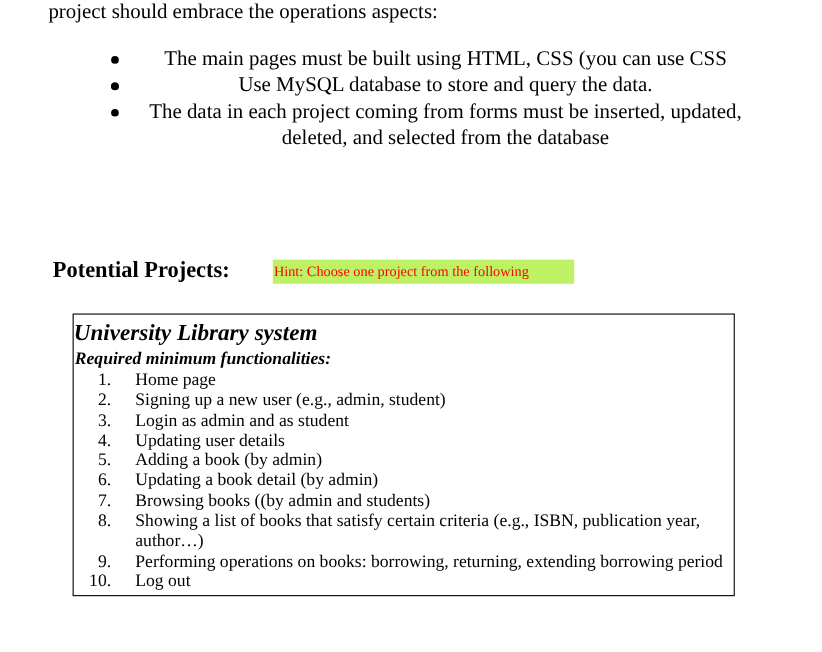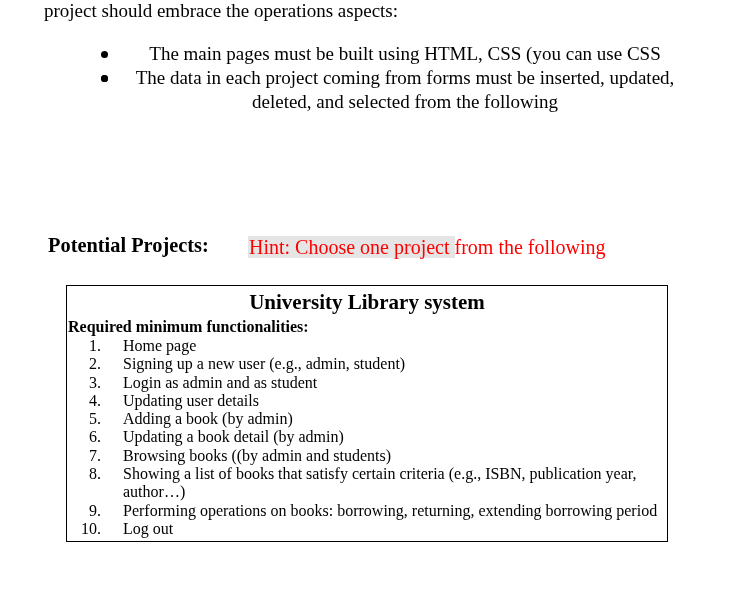--- a/index.html
+++ b/index.html
@@ -62,56 +62,58 @@
       line-height: 26px;
       white-space: nowrap;
       transform: scaleX(0.97);
       transform-origin: left;
     }
     .hint {
       position: absolute;
       left: 248px;
       top: 236px;
       height: 22px;
-      width: 207px;
-      background: #e5e5e5;
+      width: 274px;
+      background: #bef264;
       color: #ff0000;
-      font-size: 20px;
+      font-size: 13px;
       line-height: 22px;
       white-space: nowrap;
       padding-left: 1px;
       box-sizing: border-box;
     }
     .project-box {
       position: absolute;
       left: 66px;
       top: 285px;
       width: 602px;
       height: 257px;
       border: 1.5px solid #000;
       box-sizing: border-box;
     }
     .project-title {
       position: absolute;
       left: 0;
       top: 2px;
       width: 100%;
-      text-align: center;
+      text-align: left;
       font-weight: bold;
       font-size: 21px;
       line-height: 28px;
+      font-style: italic;
     }
     .req-label {
       position: absolute;
       left: 1px;
       top: 31px;
       font-weight: bold;
       font-size: 16px;
       line-height: 20px;
       white-space: nowrap;
+      font-style: italic;
     }
     .func-list {
       position: absolute;
       left: 0;
       top: 51px;
       margin: 0;
       padding: 0;
       list-style: none;
       width: 600px;
     }
@@ -144,22 +146,26 @@
 <ul class="bullets">
   <li class="bullet">
     <span class="dot"></span>
     <span class="bline">The main pages must be built using HTML, CSS (you can use CSS</span>
   </li>
   <li class="bullet">
     <span class="dot"></span>
   </li>
   <li class="bullet">
     <span class="dot"></span>
+    <span class="bline">Use MySQL database to store and query the data.</span>
+  </li>
+  <li class="bullet">
+    <span class="dot"></span>
     <span class="bline">The data in each project coming from forms must be inserted, updated,</span>
-    <span class="bline">deleted, and selected from the following</span>
+    <span class="bline">deleted, and selected from the database</span>
   </li>
 </ul>
 
 <div class="potential">Potential Projects:</div>
 <div class="hint">Hint: Choose one project from the following</div>
 
 <div class="project-box">
   <div class="project-title">University Library system</div>
   <div class="req-label">Required minimum functionalities:</div>
   <ol class="func-list">

